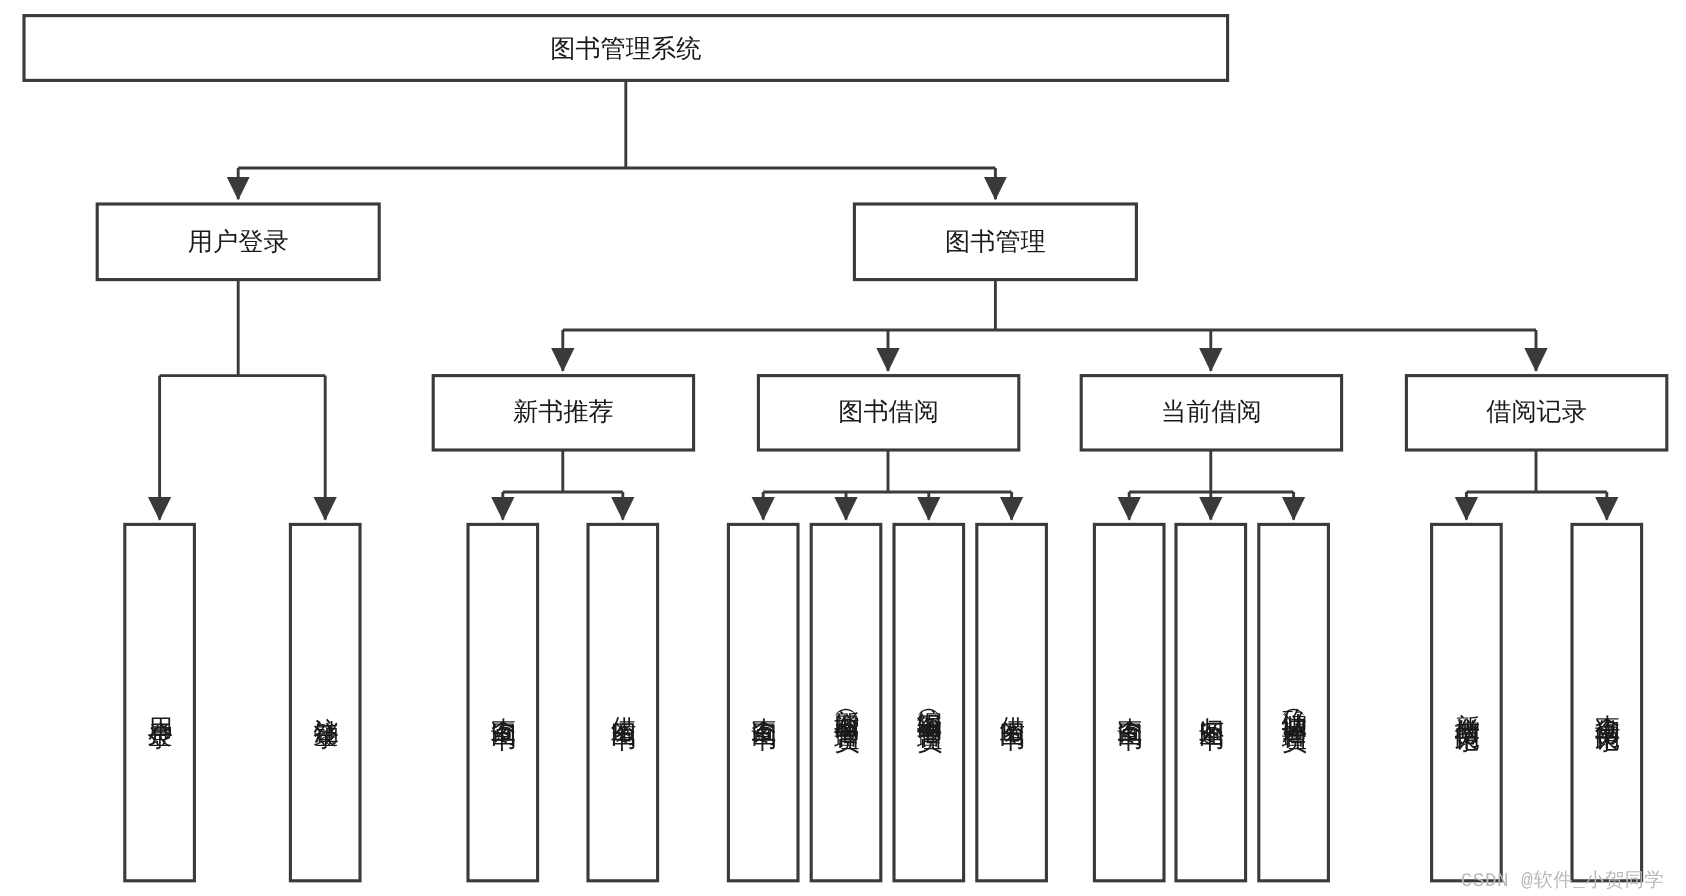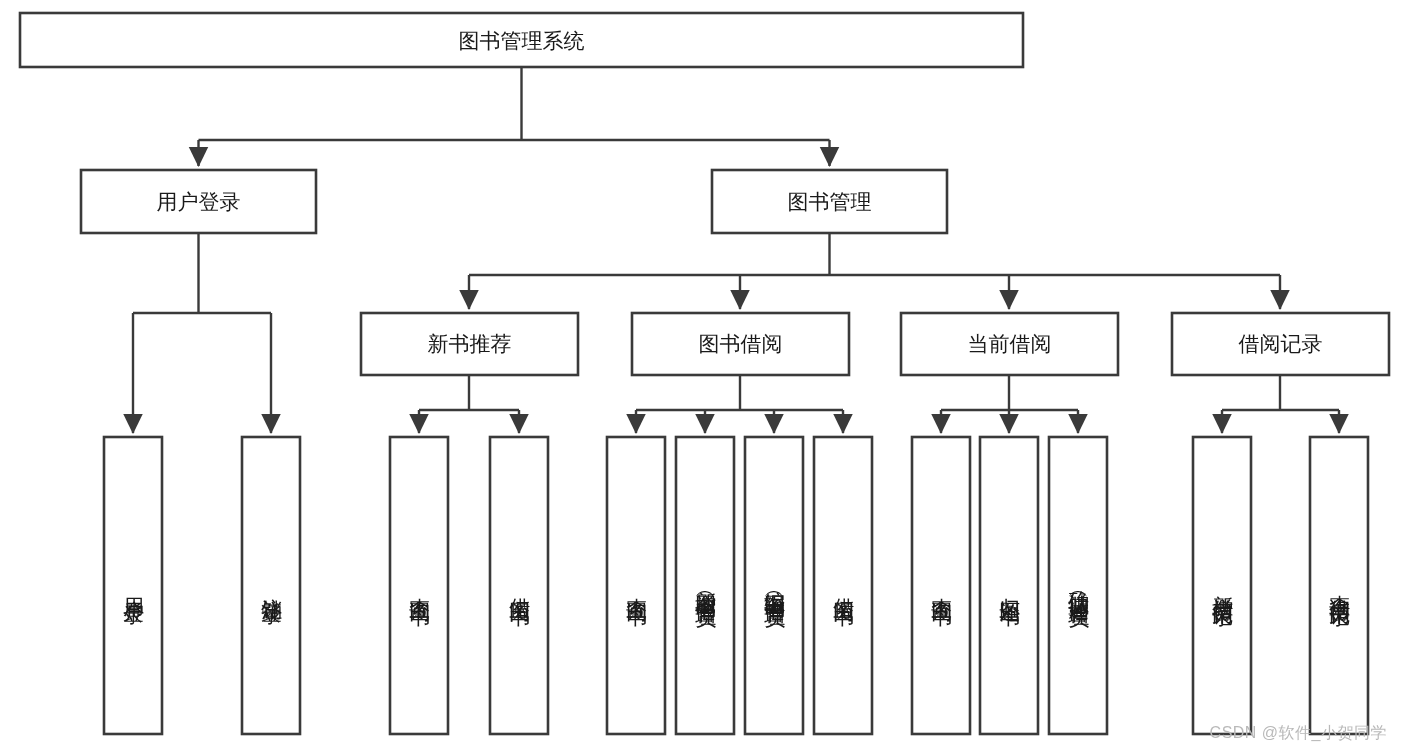--- a/index.html
+++ b/index.html
@@ -70,21 +70,21 @@
     line-height: 1.02;
     color: #1a1a1a;
     letter-spacing: 2.5px;
     text-align: center;
     white-space: nowrap;
   }
   .watermark {
     position: absolute;
     right: 8px;
     bottom: 3px;
-    font-family: Liberation Sans, sans-serif;
+    font-family: Liberation Mono, monospace;
     font-size: 16px;
     color: #b9b9b9;
     letter-spacing: 0.5px;
     white-space: nowrap;
     user-select: none;
   }
 </style>
 </head>
 <body>
 

